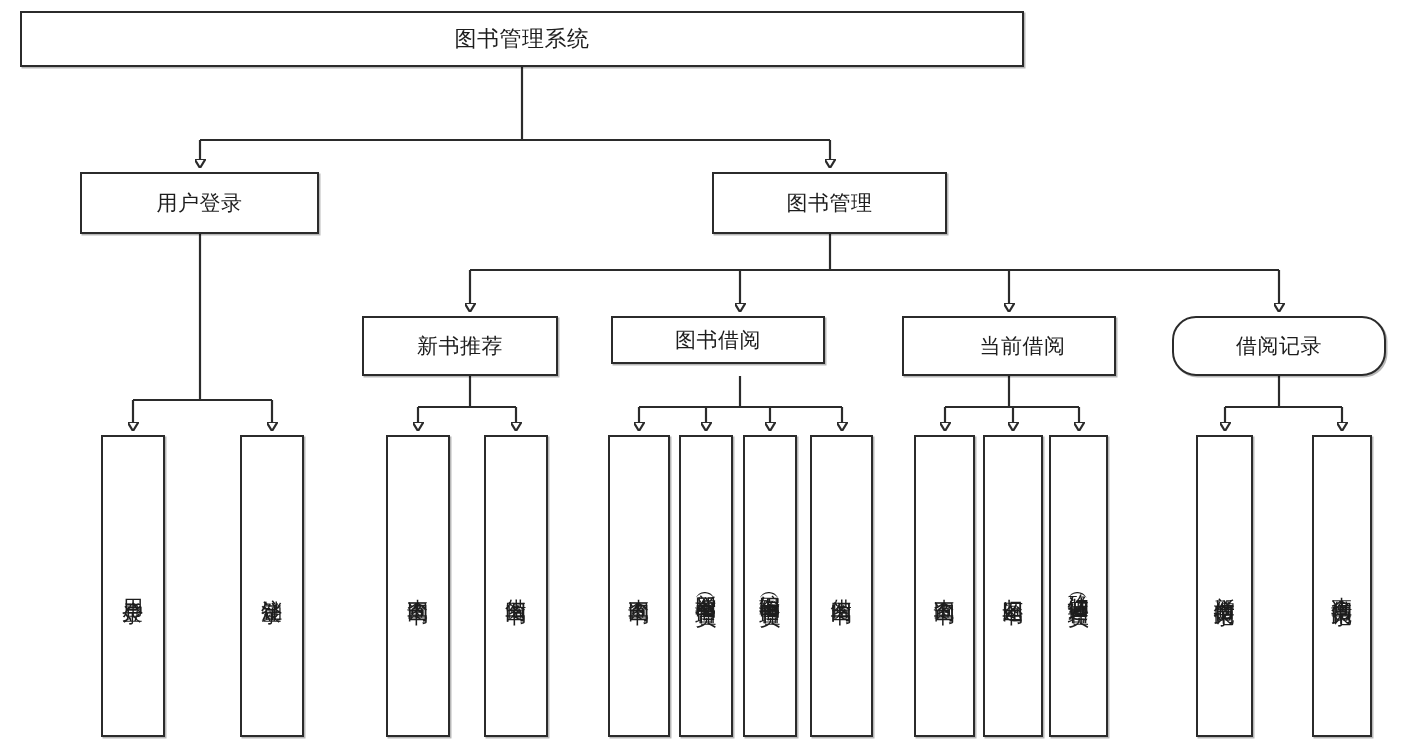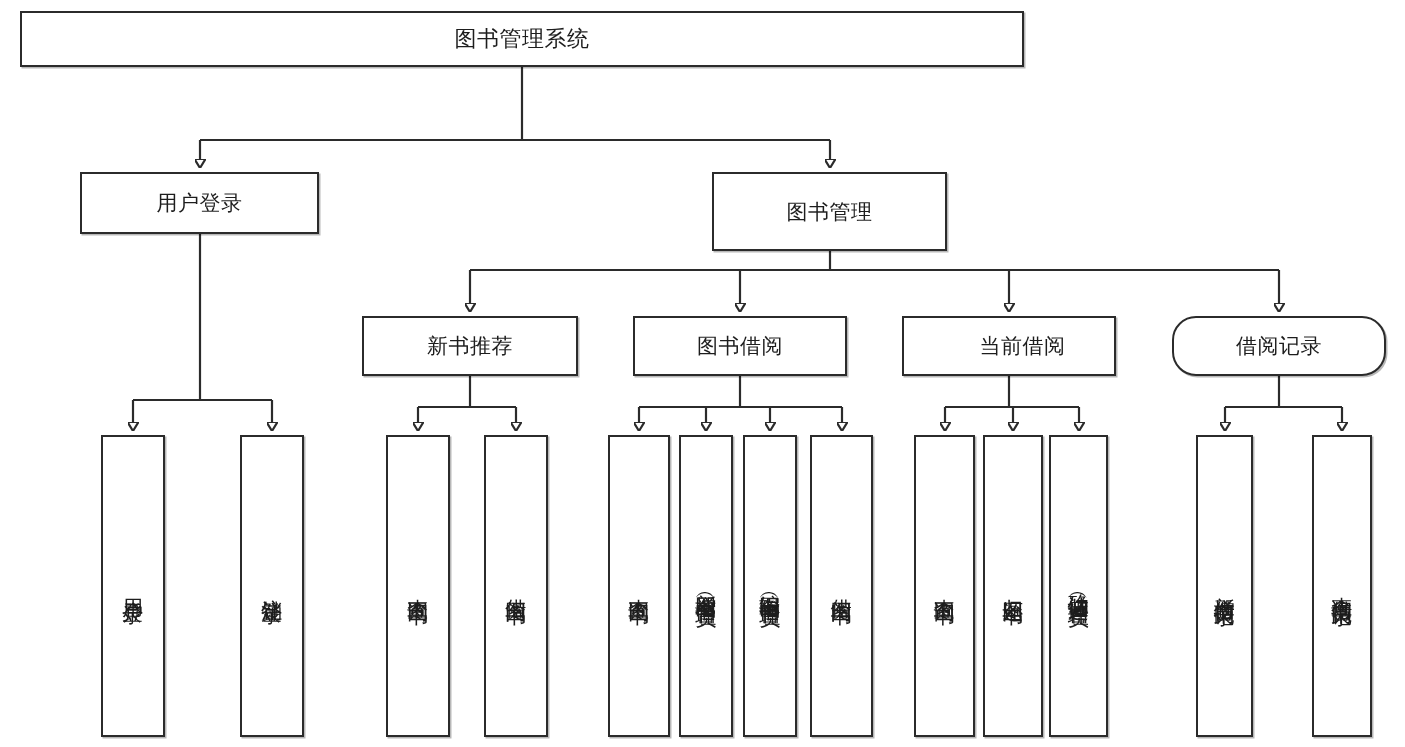--- a/index.html
+++ b/index.html
@@ -120,27 +120,27 @@
       </g>
   </svg>
 
   <div id="node-layer">
       <div class="node horizontal root" style="left: 20px; top: 11px; width: 1004px; height: 56px;">
         <span class="node-label">图书管理系统</span>
       </div>
       <div class="node horizontal" style="left: 80px; top: 172px; width: 239px; height: 62px;">
         <span class="node-label">用户登录</span>
       </div>
-      <div class="node horizontal" style="left: 712px; top: 172px; width: 235px; height: 79px;">
+      <div class="node horizontal" style="left: 712px; top: 172px; width: 235px; height: 62px;">
         <span class="node-label">图书管理</span>
       </div>
-      <div class="node horizontal" style="left: 362px; top: 316px; width: 216px; height: 60px;">
+      <div class="node horizontal" style="left: 362px; top: 316px; width: 196px; height: 60px;">
         <span class="node-label">新书推荐</span>
       </div>
-      <div class="node horizontal" style="left: 633px; top: 316px; width: 214px; height: 60px;">
+      <div class="node horizontal" style="left: 611px; top: 316px; width: 214px; height: 48px;">
         <span class="node-label">图书借阅</span>
       </div>
       <div class="node horizontal" style="left: 902px; top: 316px; width: 214px; height: 60px; padding-left: 27px;">
         <span class="node-label">当前借阅</span>
       </div>
       <div class="node horizontal" style="left: 1172px; top: 316px; width: 214px; height: 60px; border-radius: 24px;">
         <span class="node-label">借阅记录</span>
       </div>
       <div class="node vertical" style="left: 101px; top: 435px; width: 64px; height: 302px;">
         <span class="node-label">用户登录</span>

